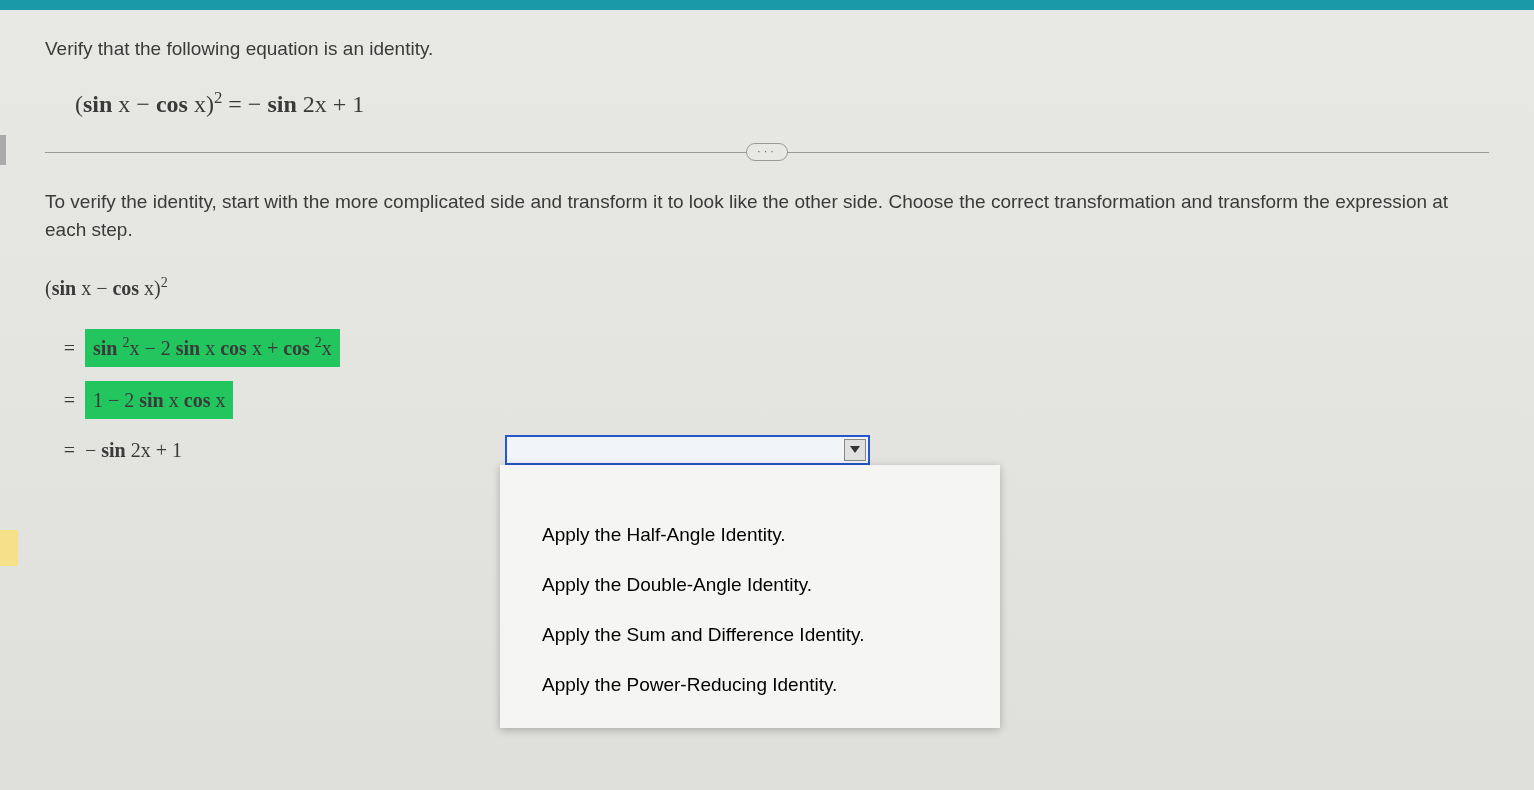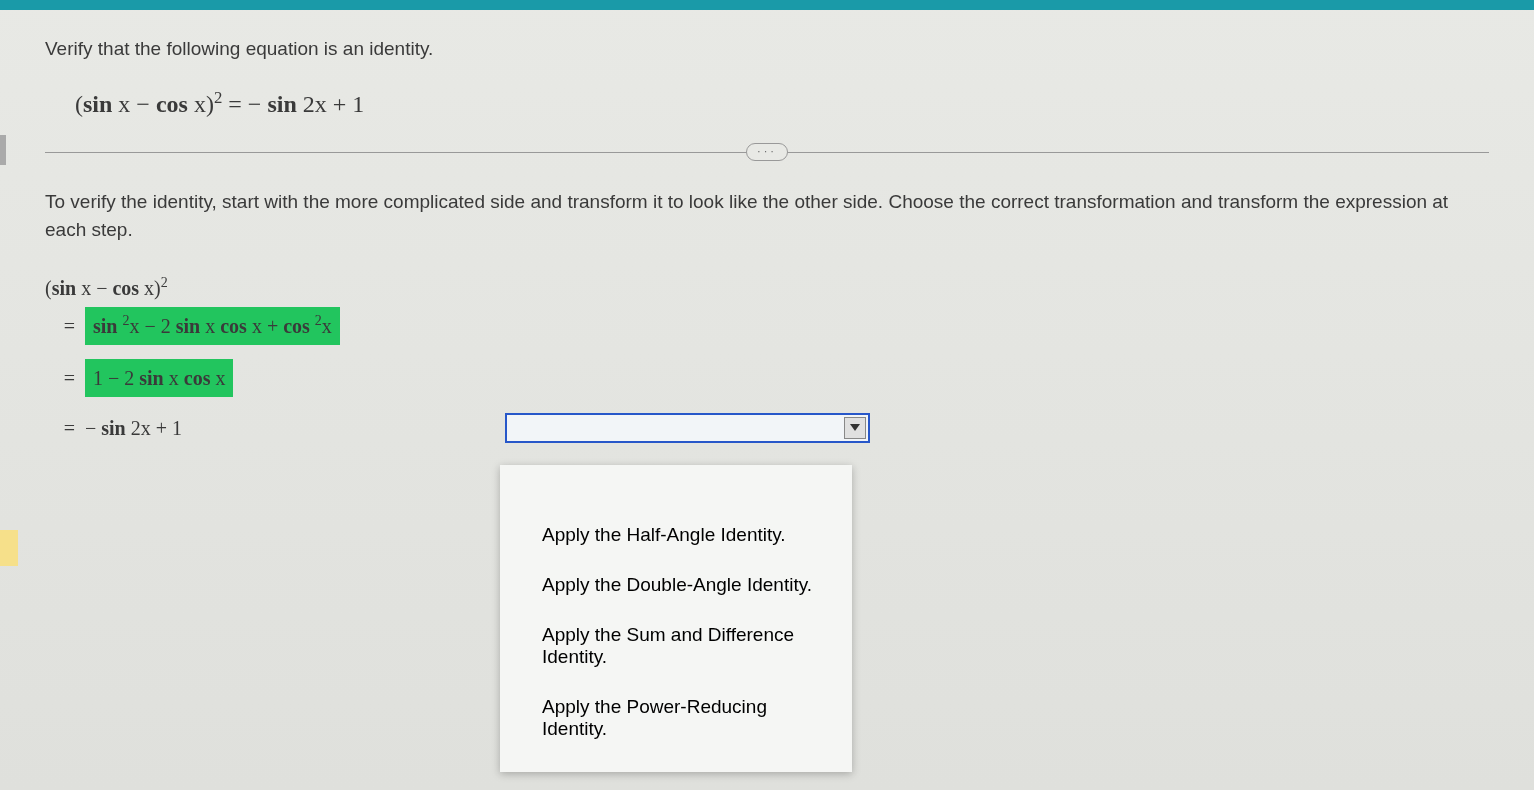--- a/index.html
+++ b/index.html
@@ -57,21 +57,21 @@
     }
     .instruction {
       margin-bottom: 28px;
       max-width: 1430px;
     }
     .work-area {
       font-family: 'Times New Roman', serif;
       font-size: 20px;
     }
     .starting-expr {
-      margin-bottom: 4px;
+      margin-bottom: 26px;
     }
     .step-row {
       display: flex;
       align-items: center;
       margin-bottom: 14px;
       min-height: 34px;
     }
     .step-eq {
       width: 40px;
       text-align: right;
@@ -114,21 +114,21 @@
       border: 1px solid #888;
       display: flex;
       align-items: center;
       justify-content: center;
     }
     .dropdown-arrow svg { width: 10px; height: 7px; }
     .dropdown-list {
       position: absolute;
       left: 500px;
       top: 465px;
-      width: 352px;
+      width: 500px;
       background: #f5f6f4;
       box-shadow: 0 2px 8px rgba(0,0,0,0.25);
       padding: 45px 0 18px 0;
       font-family: Arial, sans-serif;
       font-size: 19px;
     }
     .dropdown-list .option {
       padding: 14px 22px 14px 42px;
       cursor: pointer;
     }

